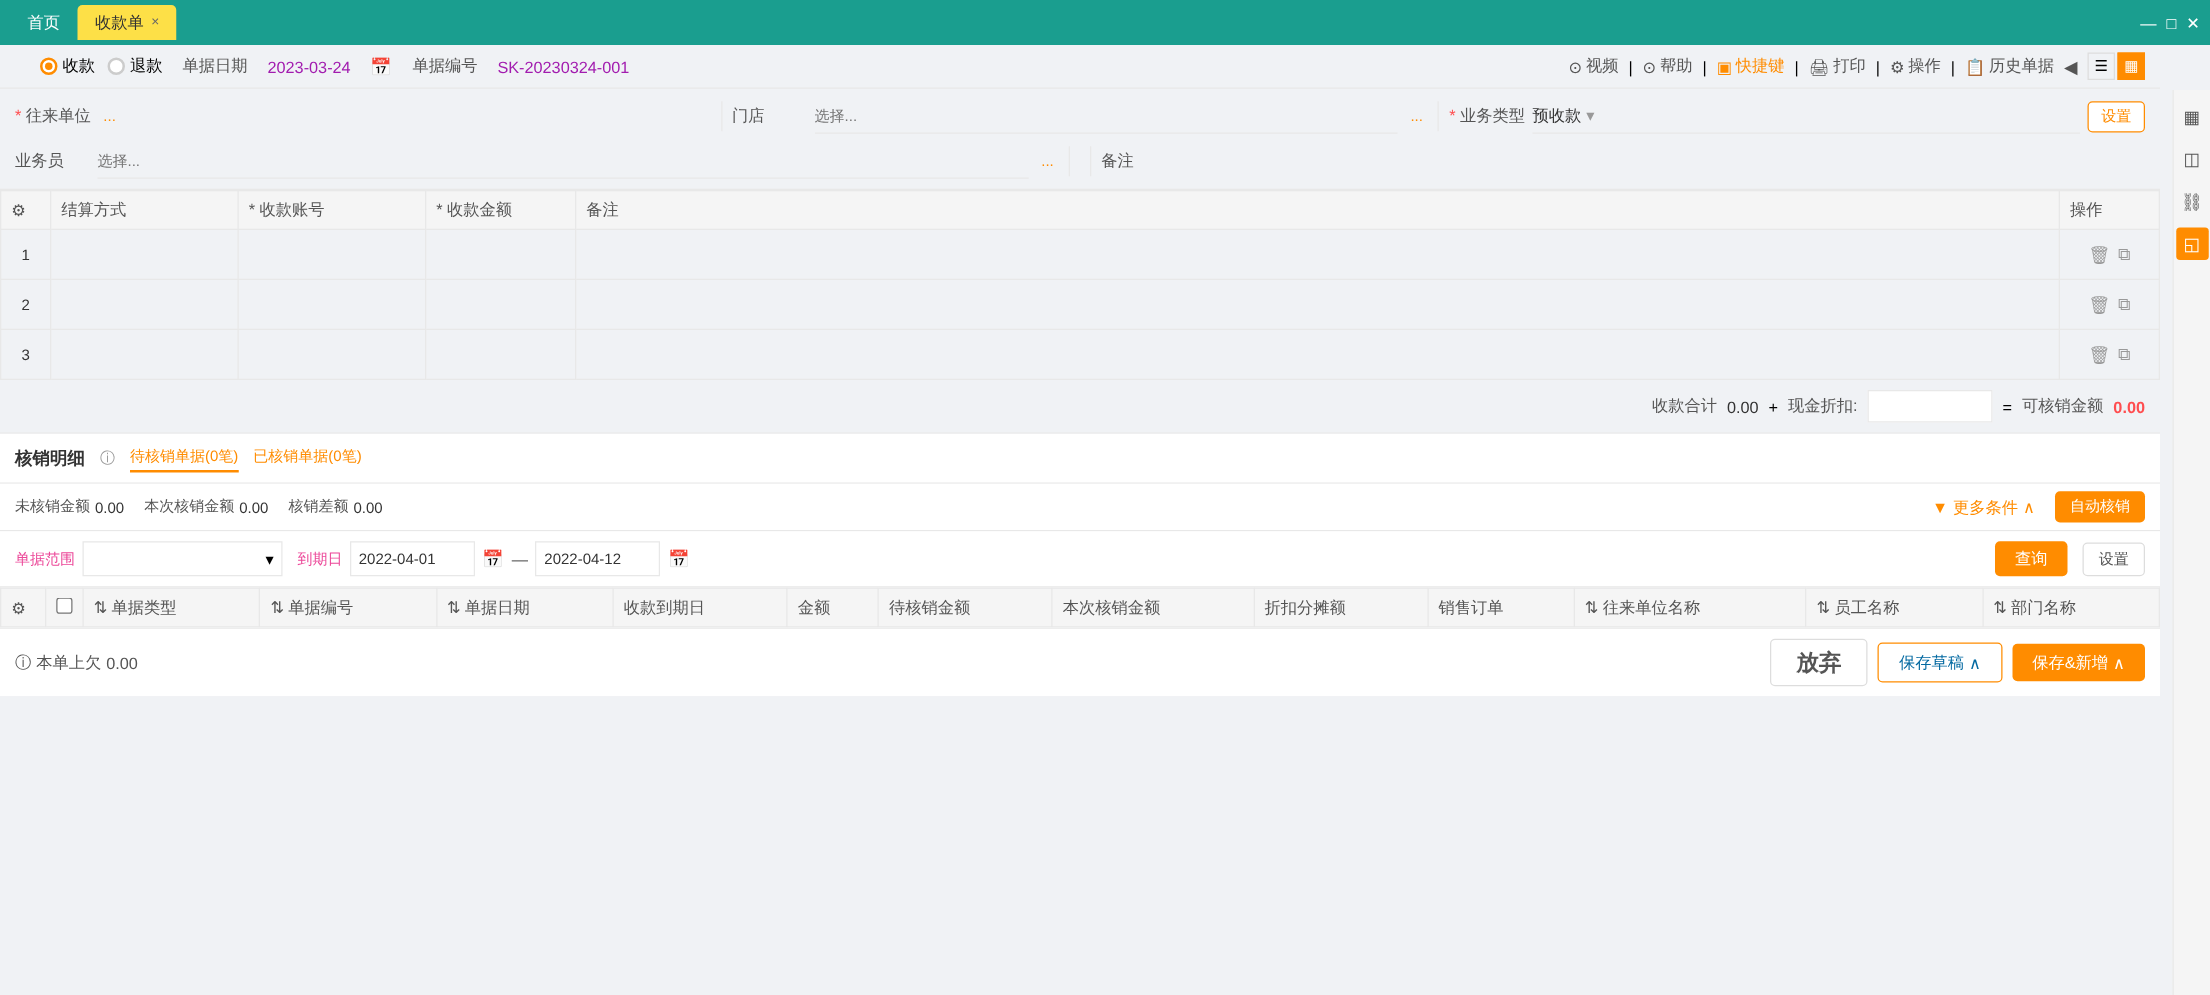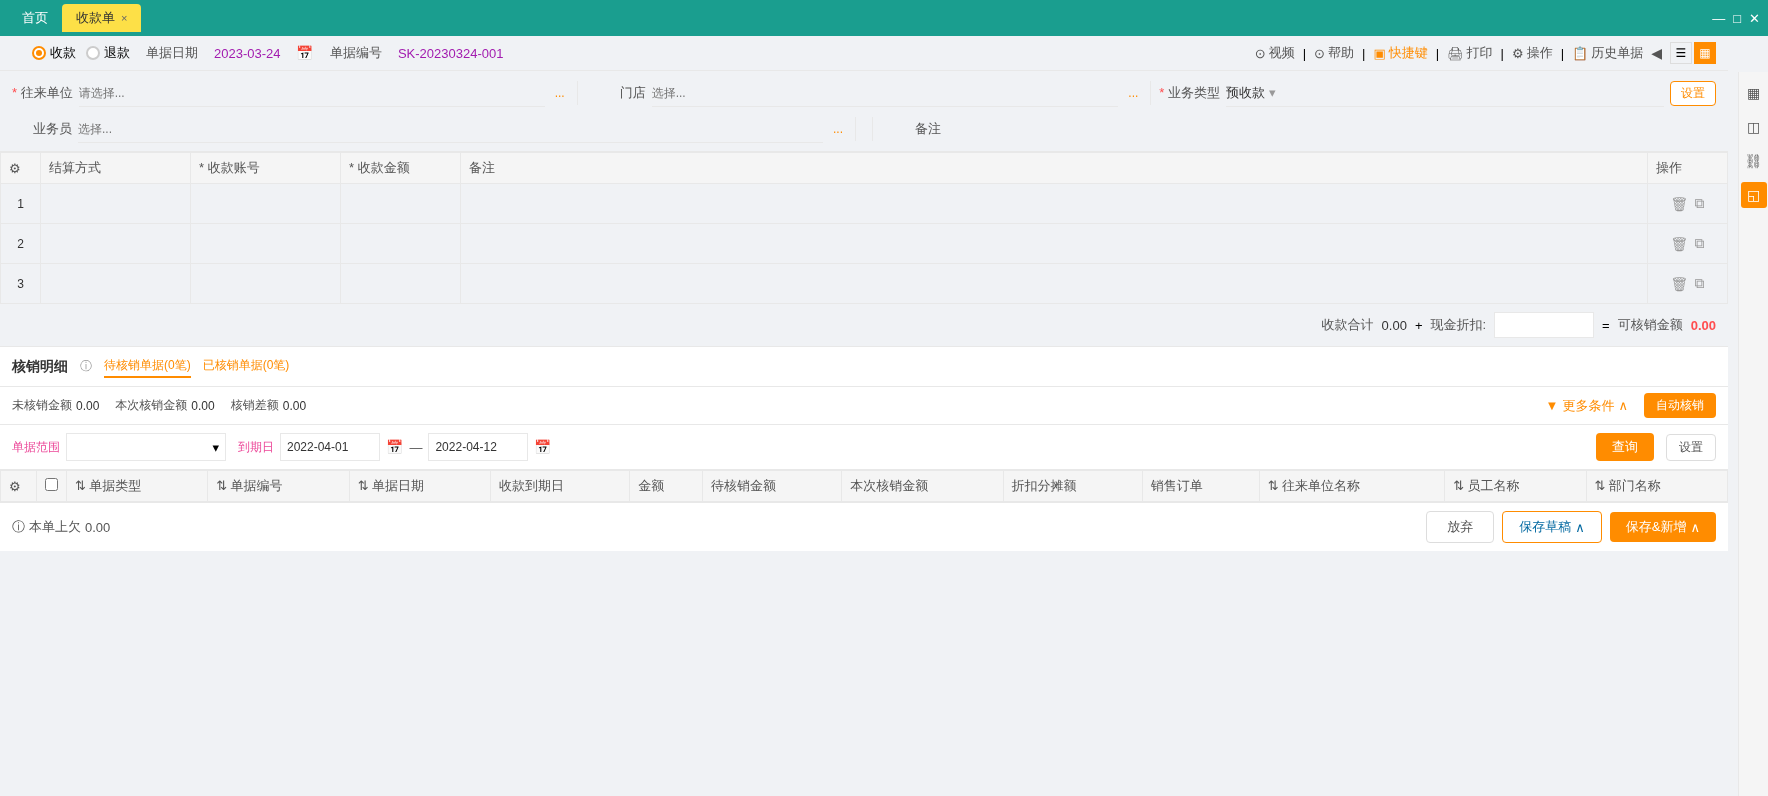--- a/index.html
+++ b/index.html
@@ -64,21 +64,21 @@
     .nav-arrow { color: #555; cursor: pointer; font-size: 14px; }
 
     
     .form-section {
       padding: 8px 12px;
       border-bottom: 1px solid #e8e8e8;
     }
     .form-row { display: flex; align-items: center; gap: 0; margin-bottom: 8px; }
     .form-row:last-child { margin-bottom: 0; }
     .form-field { display: flex; align-items: center; gap: 6px; flex: 1; }
-    .form-label { color: #555; white-space: nowrap; min-width: 60px; text-align: right; }
+    .form-label { color: #555; white-space: nowrap; min-width: 60px; }
     .required::before { content: '* '; color: #ff4d4f; }
     .form-input {
       flex: 1;
       height: 28px;
       border: none;
       border-bottom: 1px solid #e8e8e8;
       outline: none;
       color: #ccc;
       font-size: 12px;
       background: transparent;
@@ -205,21 +205,21 @@
     
     .bottom-bar {
       display: flex; align-items: center; padding: 8px 12px;
       border-top: 1px solid #e8e8e8; background: #fff;
       gap: 8px;
     }
     .bottom-info { display: flex; align-items: center; gap: 4px; color: #555; font-size: 12px; }
     .bottom-spacer { flex: 1; }
     .btn-abandon {
       background: #fff; border: 1px solid #ddd; color: #555;
-      padding: 6px 20px; border-radius: 4px; cursor: pointer; font-size: 13px;
+      padding: 6px 20px; border-radius: 4px; cursor: pointer; font-size: 18px; font-weight: bold;
     }
     .btn-save-draft {
       background: #fff; border: 1px solid #ff8c00; color: #0369a1;
       padding: 6px 16px; border-radius: 4px; cursor: pointer; font-size: 13px;
       display: flex; align-items: center; gap: 4px;
     }
     .btn-save-new {
       background: #ff8c00; border: none; color: #fff;
       padding: 6px 16px; border-radius: 4px; cursor: pointer; font-size: 13px;
       display: flex; align-items: center; gap: 4px;
@@ -325,21 +325,20 @@
           <div class="view-btn">☰</div>
           <div class="view-btn active">▦</div>
         </div>
       </div>
     </div>
 
     <div class="form-section">
       <div class="form-row">
         <div class="form-field">
           <span class="form-label required">往来单位</span>
-          <input class="form-input" type="text" placeholder="请选择..." style="">
           <span class="more-btn">...</span>
         </div>
         <div class="divider-v"></div>
         <div class="form-field">
           <span class="form-label">门店</span>
           <input class="form-input" type="text" placeholder="选择..." style="">
           <span class="more-btn">...</span>
         </div>
         <div class="divider-v"></div>
         <div class="form-field">

